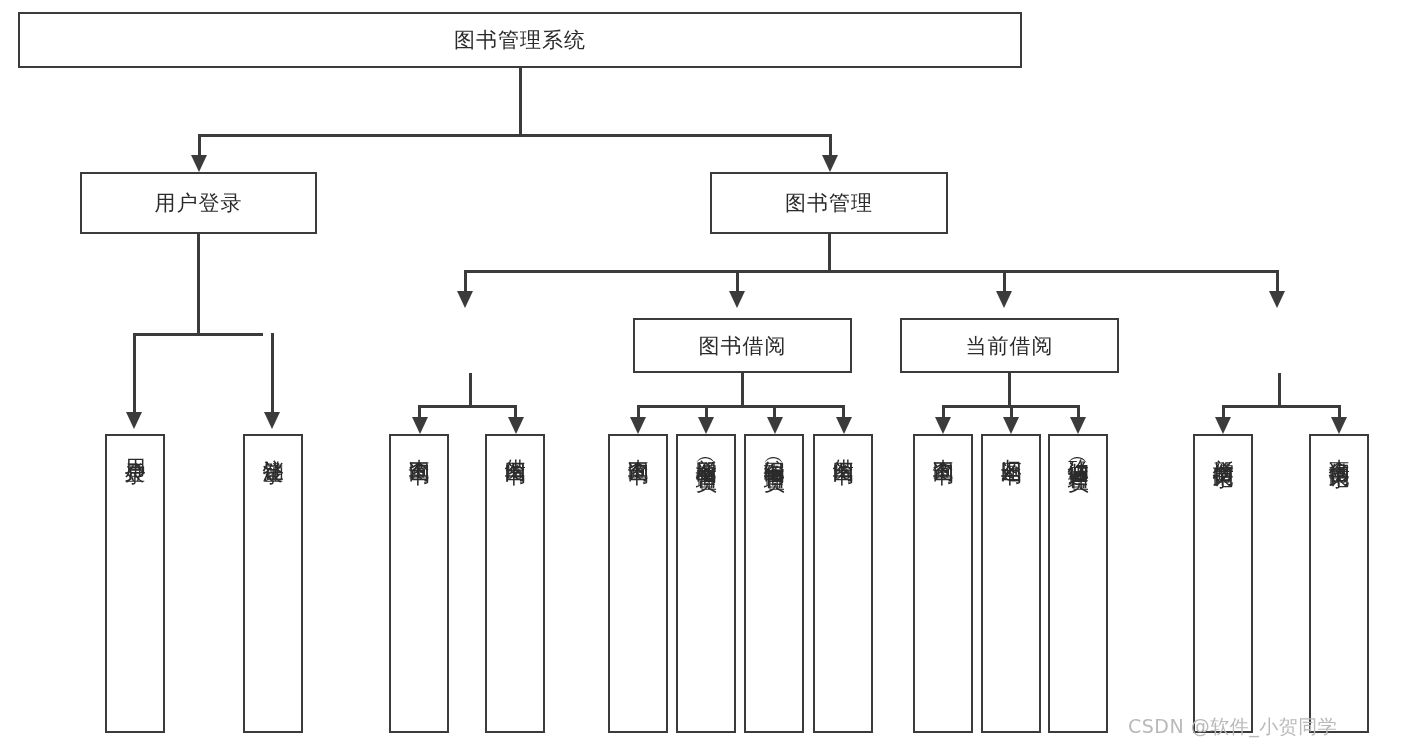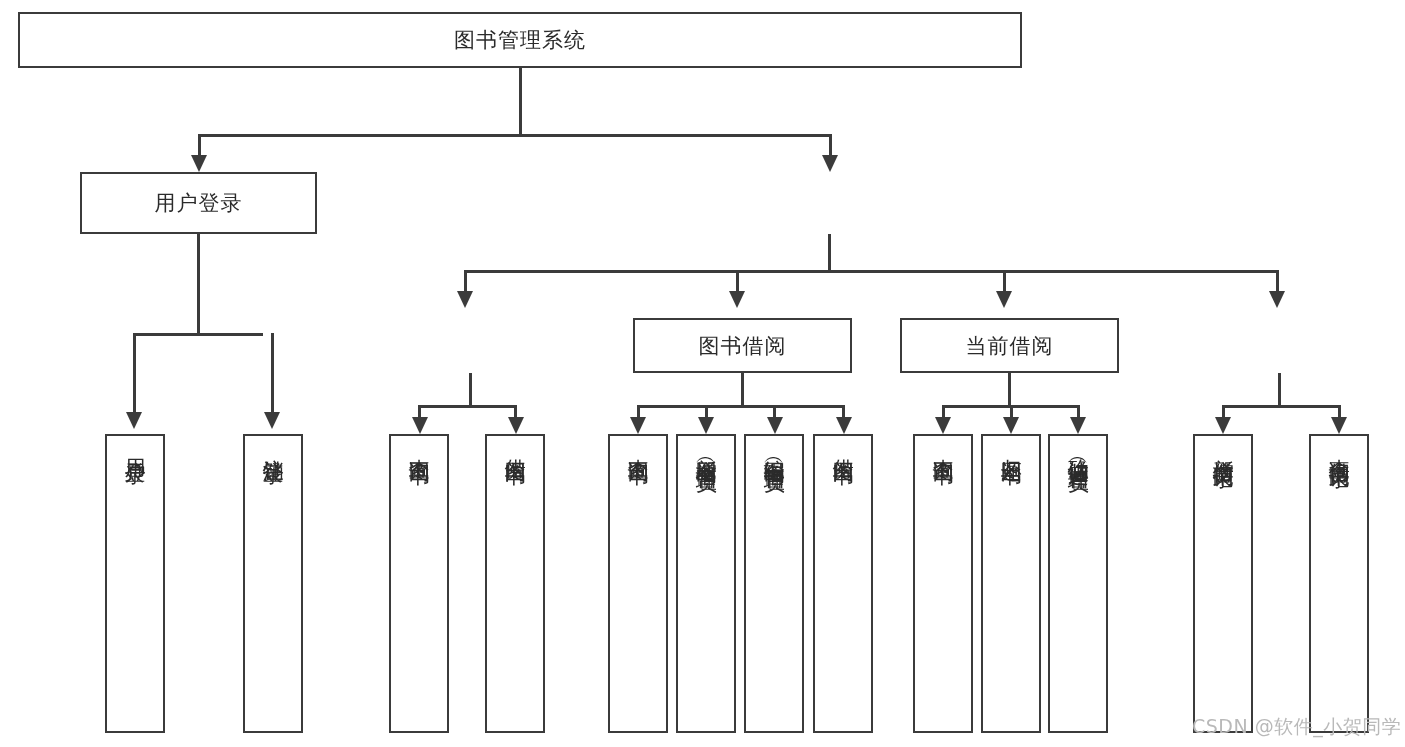--- a/index.html
+++ b/index.html
@@ -79,20 +79,23 @@
   <div class="edge h" style="left:198px; top:134px; width:634px;"></div>
   <div class="edge v" style="left:198px; top:134px; height:22px;"></div>
   <div class="edge v" style="left:829px; top:134px; height:22px;"></div>
   <div class="arrow" style="left:191px; top:155px;"></div>
   <div class="arrow" style="left:822px; top:155px;"></div>
 
   <div class="node horizontal" style="left:80px; top:172px; width:237px; height:62px;">
     <span>用户登录</span>
   </div>
 
+  <div class="node horizontal" style="left:710px; top:172px; width:238px; height:62px;">
+    <span>图书管理</span>
+  </div>
 
   <div class="edge v" style="left:197px; top:234px; height:101px;"></div>
   <div class="edge h" style="left:133px; top:333px; width:130px;"></div>
   <div class="edge v" style="left:133px; top:333px; height:80px;"></div>
   <div class="edge v" style="left:271px; top:333px; height:80px;"></div>
   <div class="arrow" style="left:126px; top:412px;"></div>
   <div class="arrow" style="left:264px; top:412px;"></div>
 
   <div class="edge v" style="left:828px; top:234px; height:38px;"></div>
   <div class="edge h" style="left:464px; top:270px; width:814px;"></div>
@@ -183,15 +186,15 @@
     <span class="vlabel">确认归还（管理员）</span>
   </div>
 
   <div class="node vertical" style="left:1193px; top:434px; width:60px; height:299px;">
     <span class="vlabel">新增借阅记录</span>
   </div>
   <div class="node vertical" style="left:1309px; top:434px; width:60px; height:299px;">
     <span class="vlabel">查询借阅记录</span>
   </div>
 
-  <div class="watermark" style="left:1192px; top:714px;">CSDN @软件_小贺同学</div>
+  <div class="watermark" style="left:1128px; top:714px;">CSDN @软件_小贺同学</div>
 
 </div>
 
 </body></html>

